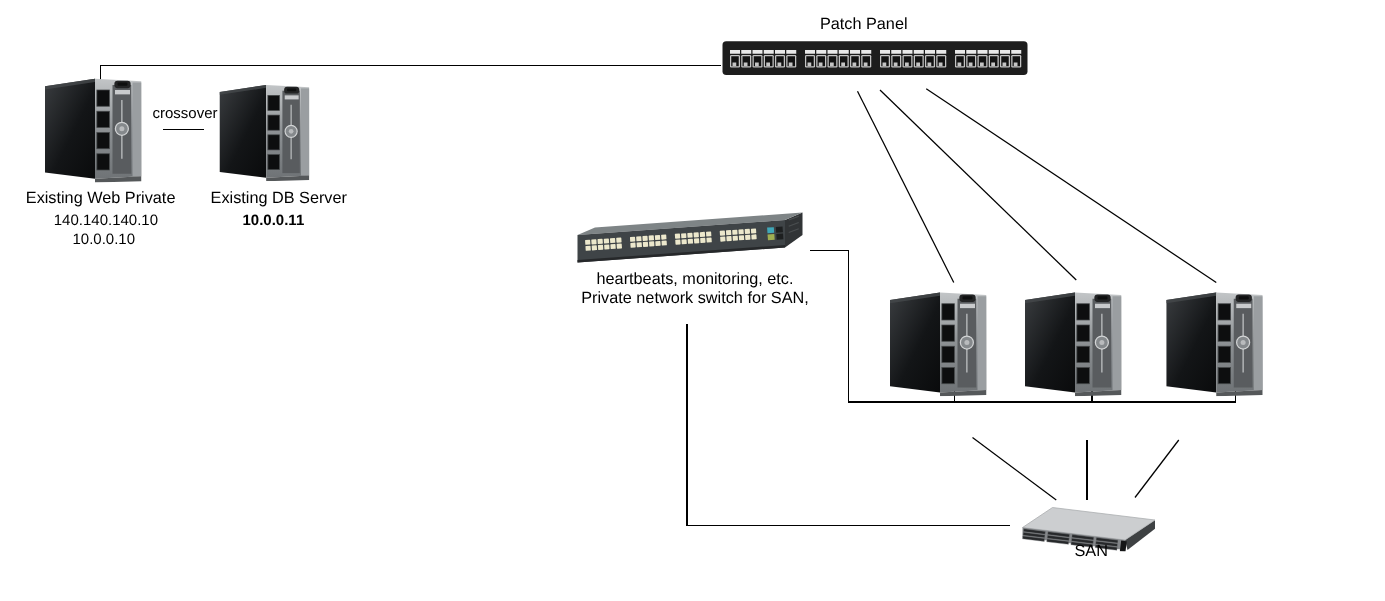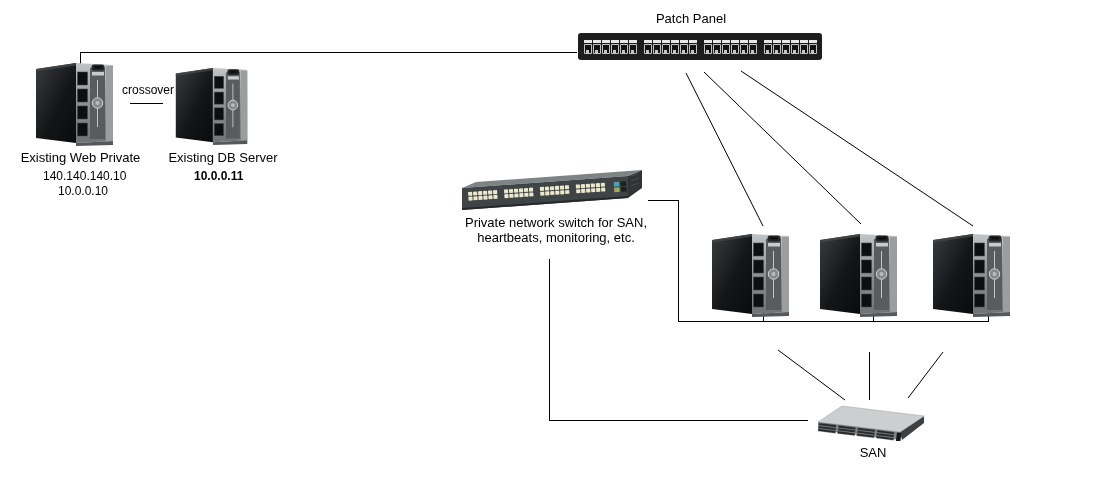--- a/index.html
+++ b/index.html
@@ -261,22 +261,22 @@
         <rect x="123" y="4.8" width="4.1" height="3.9" rx="0.5" fill="#ece8cc"></rect>
         <rect x="128" y="4.8" width="4.1" height="3.9" rx="0.5" fill="#ece8cc"></rect>
         <rect x="133" y="4.8" width="4.1" height="3.9" rx="0.5" fill="#ece8cc"></rect>
         <rect x="146" y="0" width="5.4" height="4.6" fill="#3fa7b8"></rect>
         <rect x="153" y="0" width="5.4" height="4.6" fill="#1d1f20"></rect>
         <rect x="146" y="5.6" width="5.4" height="4.6" fill="#9fae52"></rect>
         <rect x="153" y="5.6" width="5.4" height="4.6" fill="#1d1f20"></rect>
       </g>
   </svg>
   <div class="lbl center" style="left:456px;top:215px;width:200px;">
+    <div>heartbeats, monitoring, etc.</div>
     <div>Private network switch for SAN,</div>
-    <div>heartbeats, monitoring, etc.</div>
   </div>
 
   <svg class="abs" style="left:712px;top:233px;" width="78" height="84">
     <use href="#tower" xlink:href="#tower"></use>
   </svg>
   <svg class="abs" style="left:820px;top:233px;" width="78" height="84">
     <use href="#tower" xlink:href="#tower"></use>
   </svg>
   <svg class="abs" style="left:933px;top:233px;" width="78" height="84">
     <use href="#tower" xlink:href="#tower"></use>
@@ -295,15 +295,15 @@
         <rect x="19.5" y="5.8" width="17.5" height="2.3" fill="#26282a" stroke="#7a7d7f" stroke-width="0.3"></rect>
         <rect x="39" y="0" width="17.5" height="2.3" fill="#26282a" stroke="#7a7d7f" stroke-width="0.3"></rect>
         <rect x="39" y="2.9" width="17.5" height="2.3" fill="#26282a" stroke="#7a7d7f" stroke-width="0.3"></rect>
         <rect x="39" y="5.8" width="17.5" height="2.3" fill="#26282a" stroke="#7a7d7f" stroke-width="0.3"></rect>
         <rect x="58.5" y="0" width="17.5" height="2.3" fill="#26282a" stroke="#7a7d7f" stroke-width="0.3"></rect>
         <rect x="58.5" y="2.9" width="17.5" height="2.3" fill="#26282a" stroke="#7a7d7f" stroke-width="0.3"></rect>
         <rect x="58.5" y="5.8" width="17.5" height="2.3" fill="#26282a" stroke="#7a7d7f" stroke-width="0.3"></rect>
         <rect x="78.5" y="0" width="4.5" height="8.8" fill="#151617"></rect>
       </g>
   </svg>
-  <div class="lbl center" style="left:823px;top:445px;width:100px;text-align:center;">SAN</div>
+  <div class="lbl center" style="left:823px;top:433px;width:100px;text-align:center;">SAN</div>
 
 </div>
 
 </body></html>

